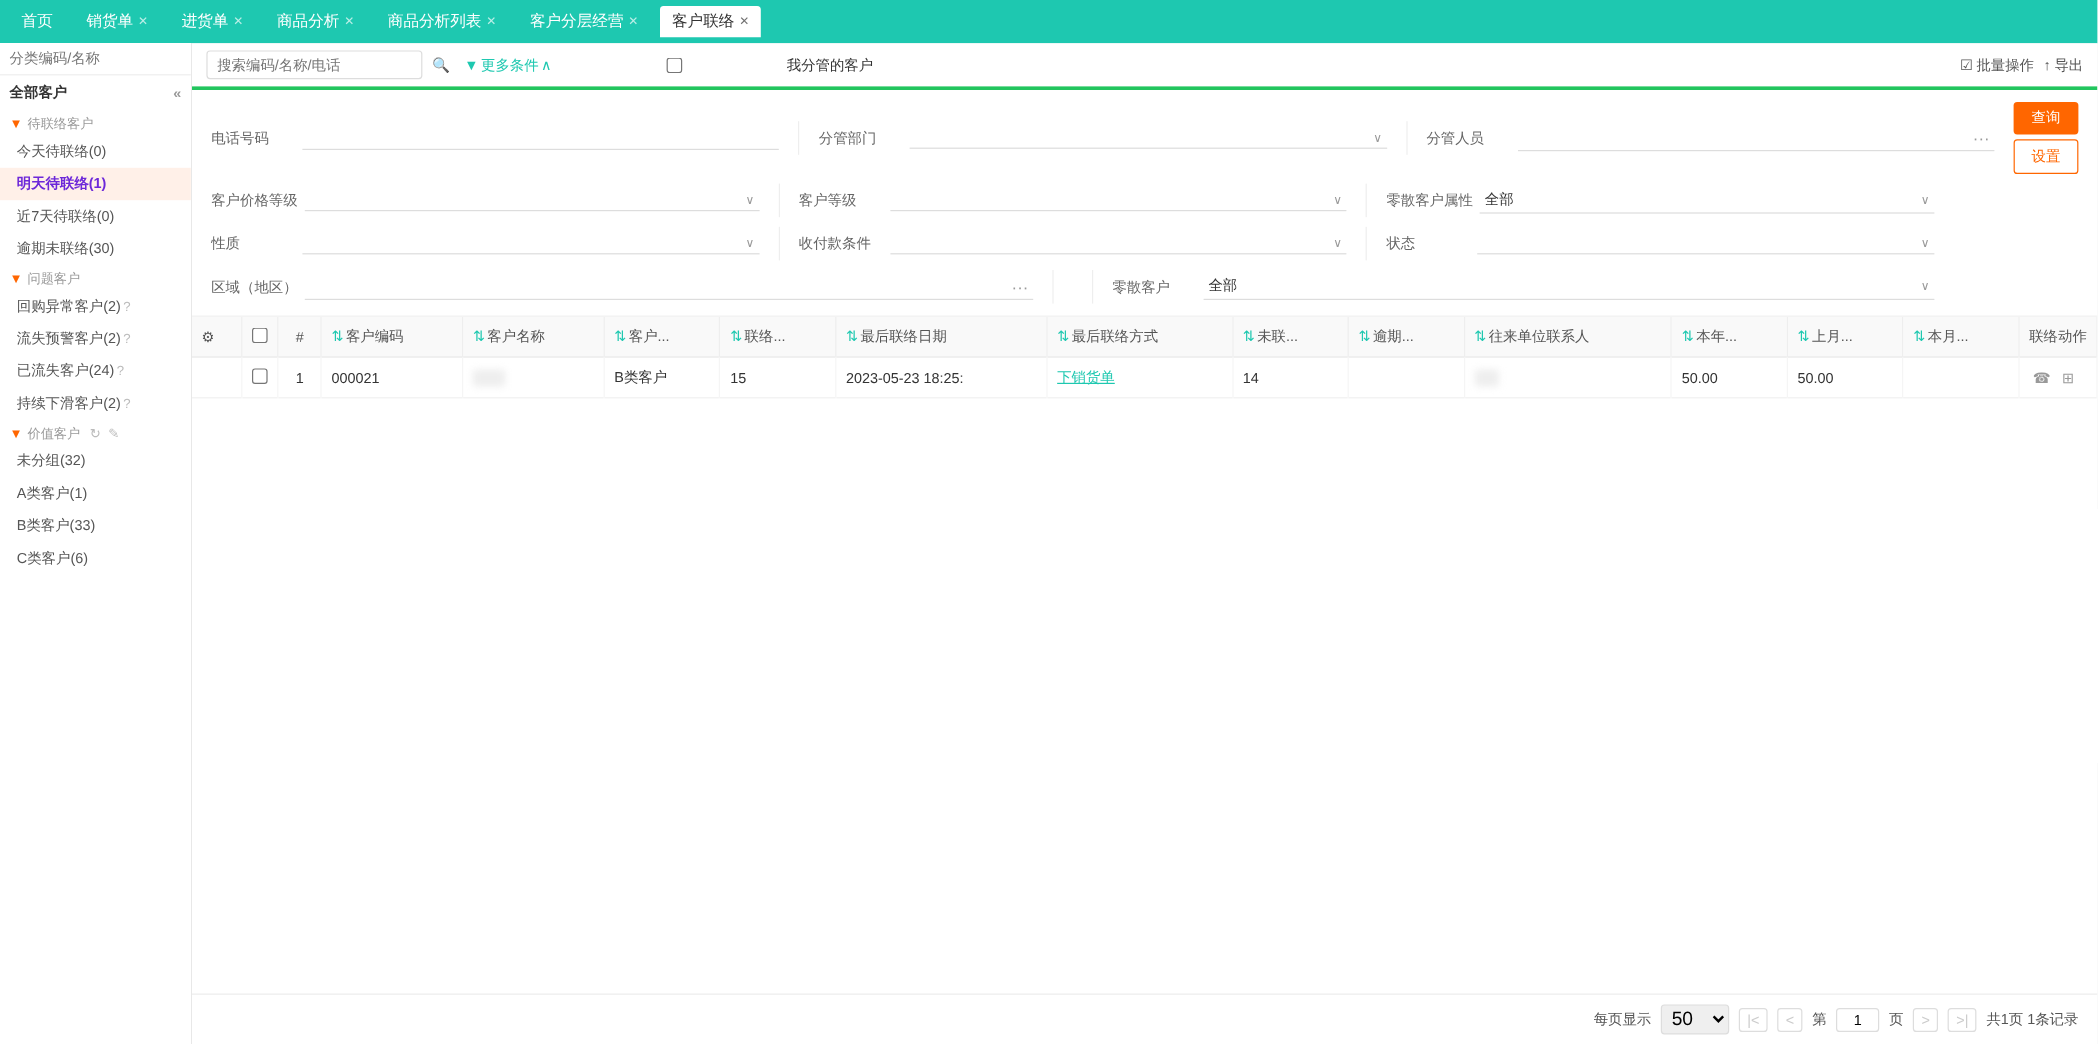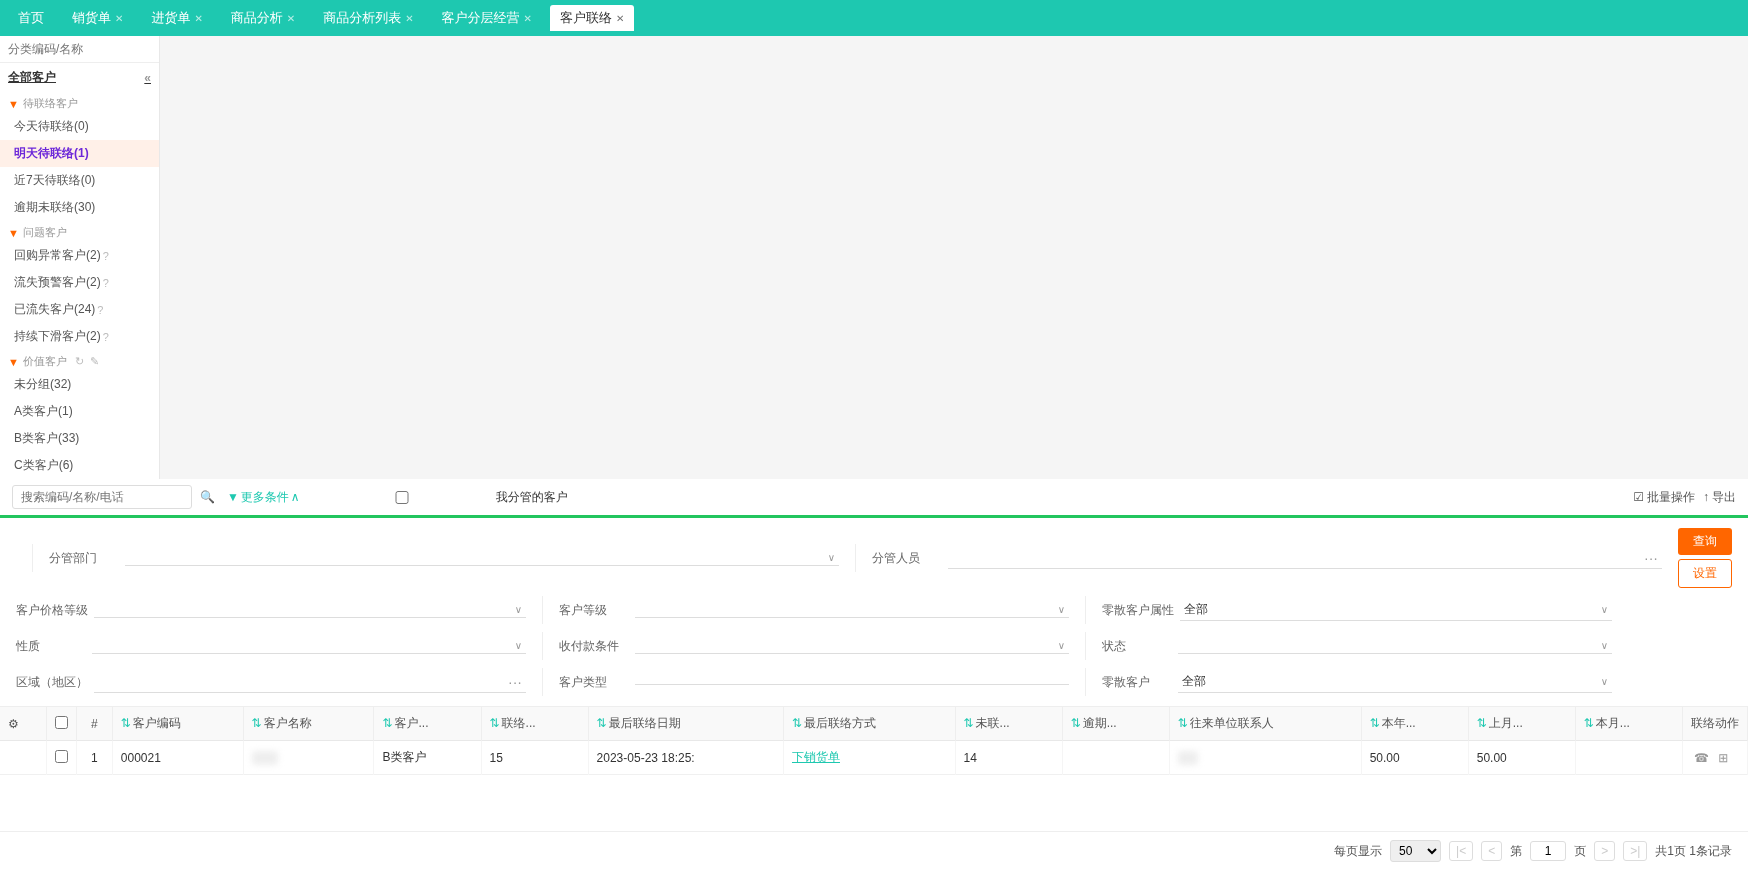--- a/index.html
+++ b/index.html
@@ -25,21 +25,20 @@
       gap: 4px;
       white-space: nowrap;
     }
     .nav-item.active { background: #fff; color: #333; }
     .nav-item .close-x { font-size: 10px; opacity: 0.7; }
 
     
     .main-layout {
       display: flex;
       height: calc(870px - 36px);
-      flex-direction: column;
     }
 
     
     .sidebar {
       width: 160px;
       background: #fff;
       border-right: 1px solid #e8e8e8;
       overflow-y: auto;
       flex-shrink: 0;
     }
@@ -59,21 +58,20 @@
     }
     .sidebar-section-header {
       display: flex;
       align-items: center;
       justify-content: space-between;
       padding: 6px 8px;
       font-weight: bold;
       font-size: 12px;
       color: #333;
       cursor: pointer;
-      text-decoration: underline;
     }
     .sidebar-group-label {
       font-size: 11px;
       color: #999;
       padding: 4px 8px 2px;
       display: flex;
       align-items: center;
       gap: 4px;
     }
     .sidebar-item {
@@ -264,21 +262,21 @@
       background: #fff;
       border-top: 1px solid #eee;
       gap: 8px;
       font-size: 12px;
       color: #555;
     }
     .page-size-select {
       border: 1px solid #ddd;
       border-radius: 3px;
       padding: 2px 4px;
-      font-size: 12px;
+      font-size: 16px;
     }
     .page-btn {
       border: 1px solid #ddd;
       background: #fff;
       border-radius: 3px;
       padding: 2px 6px;
       cursor: pointer;
       font-size: 12px;
       color: #555;
     }
@@ -426,20 +424,24 @@
         <button class="top-action-btn">
           <span>↑</span>
           <span>导出</span>
         </button>
       </div>
     </div>
 
     <div class="adv-filter">
 
       <div class="adv-filter-row">
+        <div class="filter-cell">
+          <span class="filter-label">电话号码</span>
+          <input class="filter-input" type="text" style="">
+        </div>
         <div class="filter-divider"></div>
         <div class="filter-cell">
           <span class="filter-label">分管部门</span>
           <div class="filter-select-wrap">
             <span></span>
             <span class="arrow">∨</span>
           </div>
         </div>
         <div class="filter-divider"></div>
         <div class="filter-cell">
@@ -511,26 +513,20 @@
 
       <div class="adv-filter-row">
         <div class="filter-cell">
           <span class="filter-label">区域（地区）</span>
           <div class="filter-select-wrap">
             <span></span>
             <span class="filter-dots">···</span>
           </div>
         </div>
         <div class="filter-divider"></div>
-        <div class="filter-cell">
-          <span class="filter-label">客户类型</span>
-          <div class="filter-select-wrap">
-            <span></span>
-          </div>
-        </div>
         <div class="filter-divider"></div>
         <div class="filter-cell">
           <span class="filter-label">零散客户</span>
           <div class="filter-select-wrap">
             <span>全部</span>
             <span class="arrow">∨</span>
           </div>
         </div>
         <div style="width:120px;"></div>
       </div>

